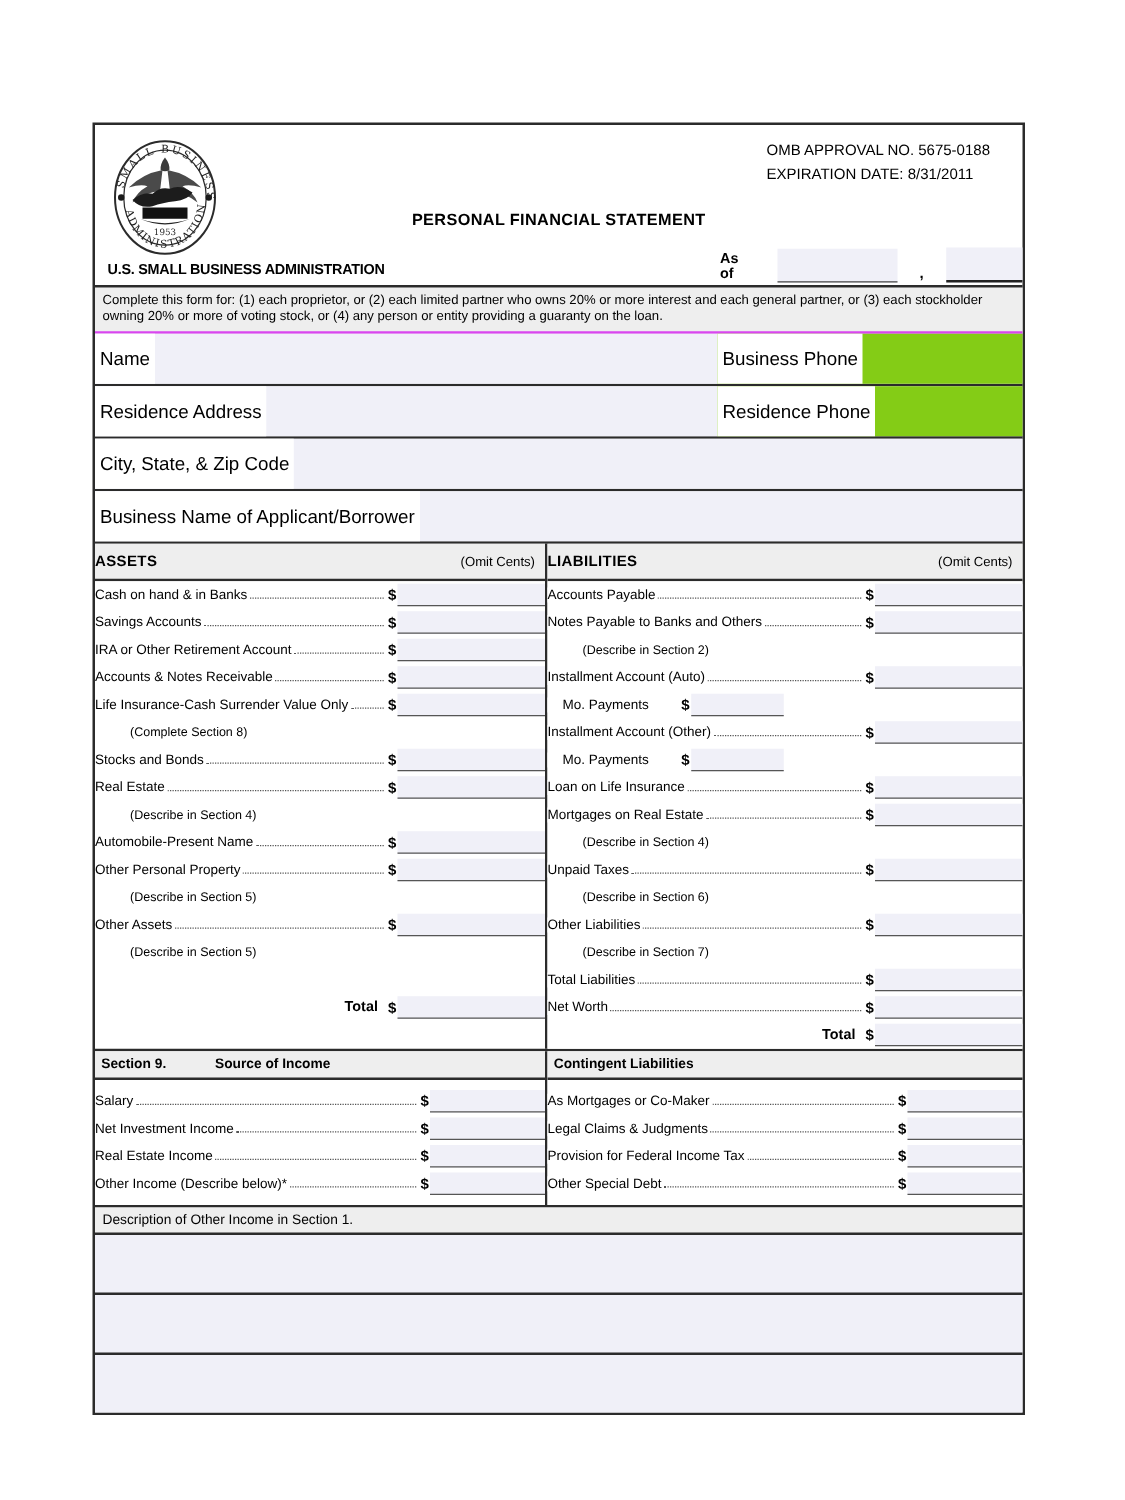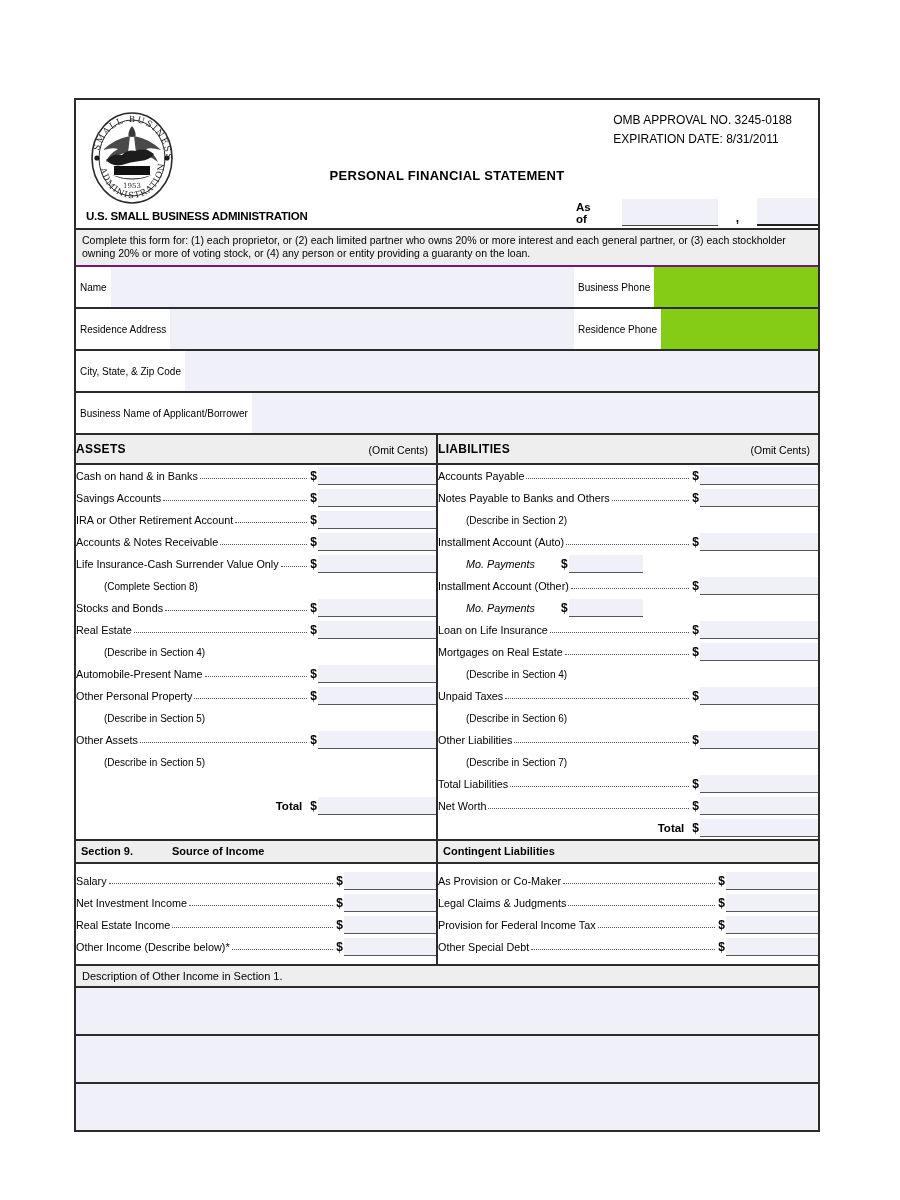--- a/index.html
+++ b/index.html
@@ -32,32 +32,32 @@
     font-size:13px;font-weight:bold;letter-spacing:0.3px;
   }
   .asof-wrap{position:absolute;left:500px;top:98px;display:flex;align-items:flex-end;gap:18px;}
   .asof-lbl{font-size:11.5px;font-weight:bold;padding-bottom:1px;}
   .asof-box{width:97px;height:26px;background:#f0f0f8;border-bottom:1.5px solid #444;}
   .asof-comma{font-size:12px;font-weight:bold;padding-bottom:1px;}
   .asof-box2{width:62px;height:26px;background:#f0f0f8;border-bottom:2.5px solid #222;}
 
   
   .instr{
-    background:#eeeeee;border-bottom:2px solid #701a75;
+    background:#eeeeee;border-bottom:2px solid #d946ef;
     padding:4px 6px 5px 6px;font-size:10.5px;line-height:13px;
   }
 
   
   .inforow{display:flex;height:40px;border-bottom:2px solid #2b2b2b;}
   .cellL{position:relative;flex:0 0 498px;background:#f0f0f8;border-right:0;}
   .cellR{position:relative;flex:1 1 auto;background:#84cc16;}
   .full{position:relative;flex:1 1 auto;background:#f0f0f8;}
   .tag{
     position:absolute;left:0;top:0;background:#fff;
-    font-size:10px;padding:4px 4px 4px 4px;white-space:nowrap;height:100%;
+    font-size:15px;padding:4px 4px 4px 4px;white-space:nowrap;height:100%;
     box-sizing:border-box;display:flex;align-items:center;
   }
   .inforow .cellL .tag{padding-left:4px;}
 
   
   .alwrap{display:flex;border-bottom:2px solid #2b2b2b;}
   .col{position:relative;box-sizing:border-box;}
   .colA{flex:0 0 362px;border-right:2px solid #2b2b2b;}
   .colB{flex:1 1 auto;}
   .colhdr{
@@ -75,21 +75,21 @@
   .dots{
     flex:1 1 auto;border-bottom:1.7px dotted #555;margin:0 3px 4px 0;height:9px;z-index:1;
   }
   .dollar{font-size:12px;font-weight:bold;margin-right:1px;}
   .fld{background:#f0f0f8;border-bottom:1.6px solid #555;height:17px;}
   .colA .fld{width:118px;}
   .colB .fld{width:118px;}
   .mo .fld{width:74px;}
   .tot-lbl{margin-left:auto;font-weight:bold;font-size:11.5px;padding-right:8px;}
   .mo{padding-left:0;}
-  .mo .lbl{padding-left:28px;font-style:italic;}
+  .mo .lbl{padding-left:12px;}
   .mo .spacer{width:24px;}
 
   
   .sec1wrap{display:flex;border-bottom:2px solid #2b2b2b;}
   .s1hdr{height:21px;background:#eeeeee;border-bottom:2px solid #2b2b2b;position:relative;}
   .s1hdr span{position:absolute;top:4px;font-size:11px;font-weight:bold;}
   .s1hdr .a{left:5px;}
   .s1hdr .b{left:96px;}
   .s1body{padding:6px 0 6px 0;}
   .s1 .fld{width:92px;}
@@ -126,21 +126,21 @@
           </text>
           <text font-size="8.5" font-family="DejaVu Serif, serif" fill="#1f1f1f" letter-spacing="1.2">
             <textPath href="#arcBot" startOffset="6%">ADMINISTRATION</textPath>
           </text>
         </svg>
       </div>
 
       <div class="sba-name">U.S. SMALL BUSINESS ADMINISTRATION</div>
 
       <div class="omb">
-        <div>OMB APPROVAL NO. 3245-0188</div>
+        <div>OMB APPROVAL NO. 5675-0188</div>
         <div>EXPIRATION DATE: 8/31/2011</div>
       </div>
 
       <div class="pfs-title">PERSONAL FINANCIAL STATEMENT</div>
 
       <div class="asof-wrap">
         <span class="asof-lbl">As of</span>
         <span class="asof-box"></span>
         <span class="asof-comma">,</span>
         <span class="asof-box2"></span>
@@ -398,21 +398,21 @@
               <span class="fld"></span>
             </div>
           </div>
       </div>
       <div class="col colB s1">
         <div class="s1hdr">
           <span class="a">Contingent Liabilities</span>
         </div>
         <div class="lines s1body" id="cl-lines">
             <div class="ln">
-              <span class="lbl">As Provision or Co-Maker</span>
+              <span class="lbl">As Mortgages or Co-Maker</span>
               <span class="dots"></span>
               <span class="dollar">$</span>
               <span class="fld"></span>
             </div>
             <div class="ln">
               <span class="lbl">Legal Claims &amp; Judgments</span>
               <span class="dots"></span>
               <span class="dollar">$</span>
               <span class="fld"></span>
             </div>

